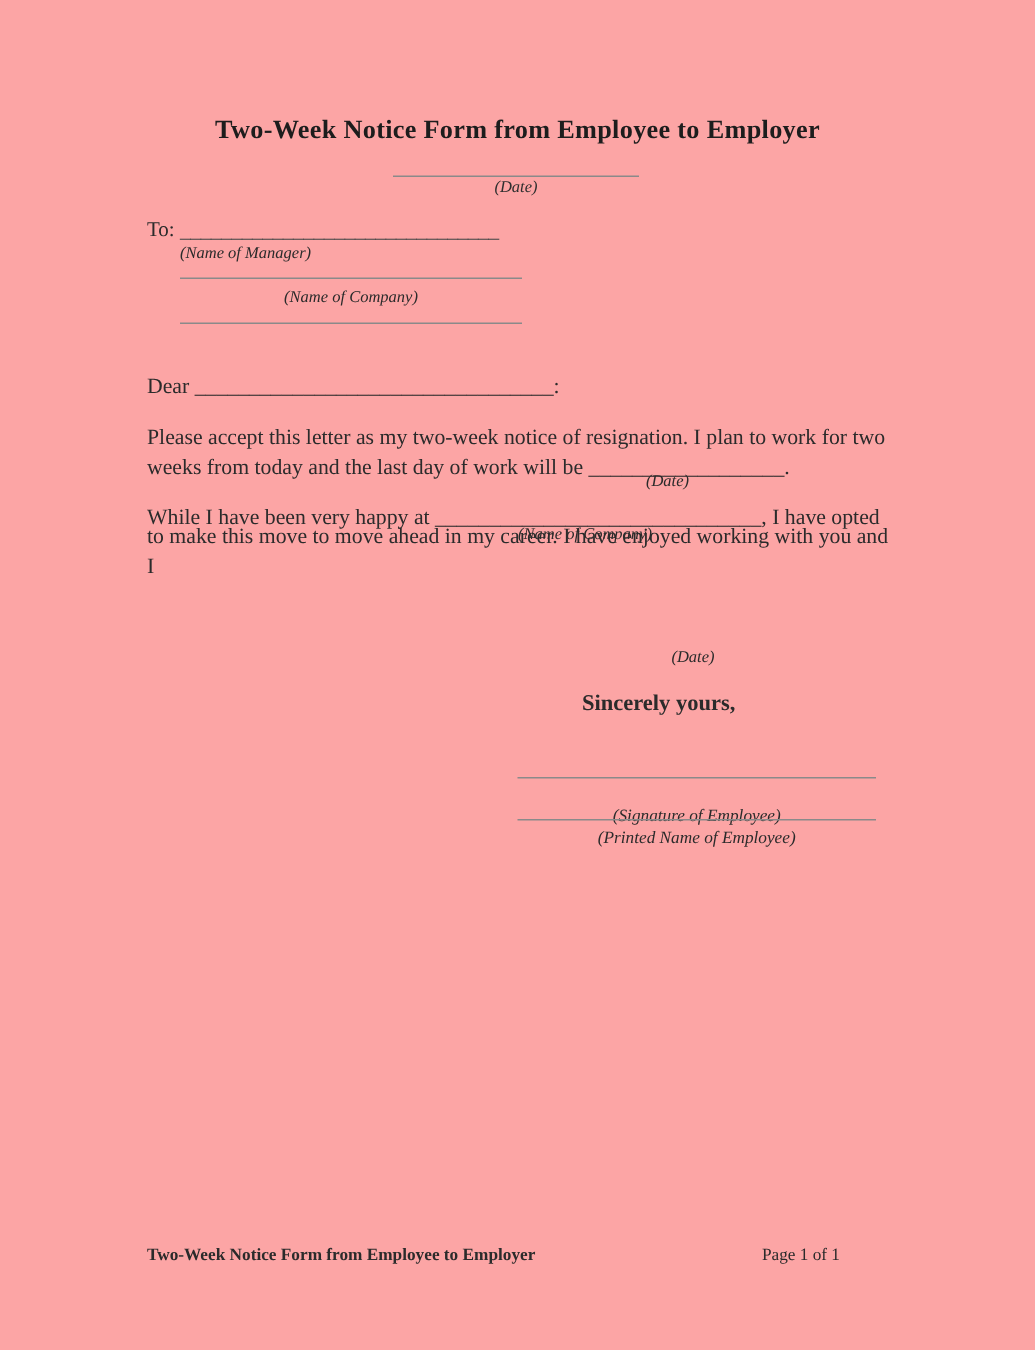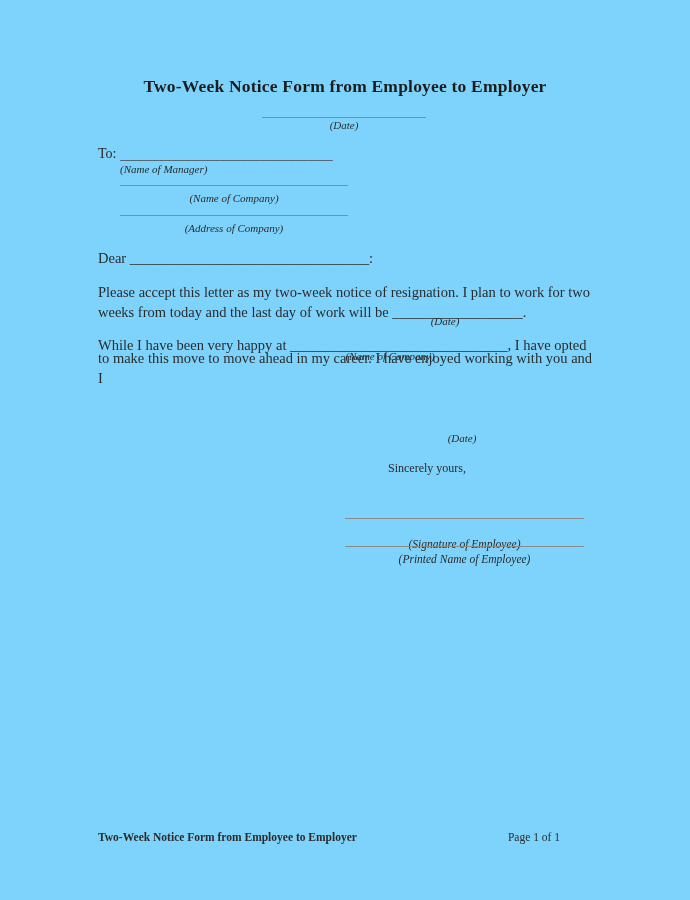--- a/index.html
+++ b/index.html
@@ -4,21 +4,21 @@
 <style>
   html, body {
     margin: 0;
     padding: 0;
     background: #ffffff;
   }
   .page {
     position: relative;
     width: 690px;
     height: 900px;
-    background: #7dd3fc;
+    background: #fca5a5;
     overflow: hidden;
     font-family: "Liberation Serif", "DejaVu Serif", serif;
     color: #2b2b2b;
   }
 
   
   .doc-title {
     position: absolute;
     left: 0;
     top: 76px;
@@ -144,21 +144,22 @@
   }
   .cap-date1 { left: 385px; top: 315px; width: 120px; }
   .cap-company2 { left: 290px; top: 350px; width: 200px; }
   .cap-date2 { left: 412px; top: 432px; width: 100px; }
 
   
   .closing {
     position: absolute;
     left: 388px;
     top: 461px;
-    font-size: 12px;
+    font-size: 15px;
+    font-weight: bold;
   }
 
   
   .sig-rule {
     position: absolute;
     left: 345px;
     width: 239px;
     height: 0;
     border-top: 1.3px solid #8a8a8a;
   }
@@ -203,21 +204,20 @@
   <div class="title-date-cap">(Date)</div>
 
   <div class="to-label">To:</div>
   <div class="to-line blank-underscores">_______________________________</div>
   <div class="cap-manager">(Name of Manager)</div>
 
   <div class="rule-company"></div>
   <div class="cap-company1">(Name of Company)</div>
 
   <div class="rule-address"></div>
-  <div class="cap-address">(Address of Company)</div>
 
   <div class="salutation">Dear _________________________________:</div>
 
   <div class="para p1">
     <span>Please accept this letter as my two-week notice of resignation. I plan to work for two</span><br>
     <span>weeks from today and the last day of work will be __________________.</span>
   </div>
   <div class="inline-cap cap-date1">(Date)</div>
 
   <div class="para p2">While I have been very happy at ______________________________, I have opted</div>

